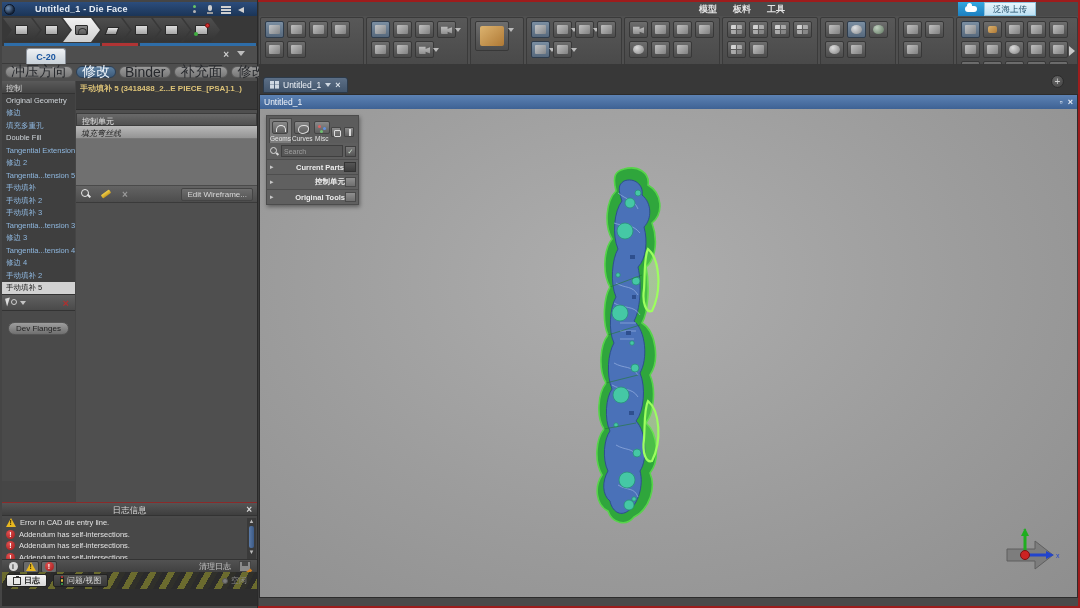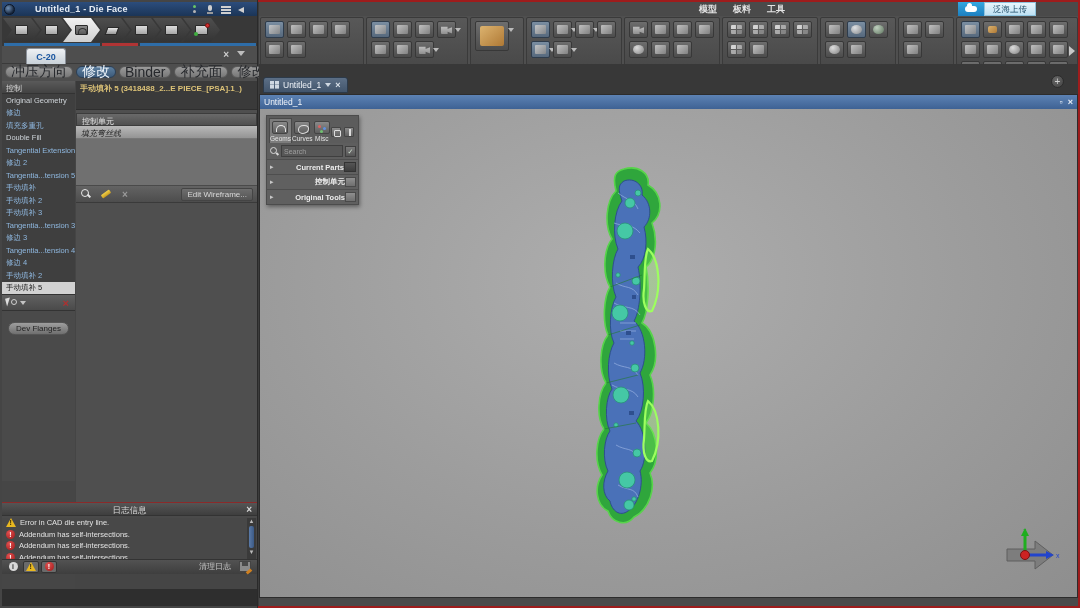--- a/index.html
+++ b/index.html
@@ -356,20 +356,38 @@
             <div class="warn-tri"></div>
           </div>
         <div class="lf-ic pressed">
             <div class="err-dot">!</div>
           </div>
         <div class="clear-log">清理日志</div>
         <div class="save-ic"></div>
       </div>
     </div>
 
+    <div class="statusrow">
+      <div class="status-btn logbtn">
+        <div class="clip-ic"></div>
+        <span>日志</span>
+      </div>
+      <div class="status-btn issuesbtn">
+        <div class="tl-ic">
+          <i style="background:#d04040"></i>
+            <i style="background:#e0c040"></i>
+            <i style="background:#40b050"></i>
+        </div>
+        <span>问题/视图</span>
+      </div>
+      <div class="status-idle">
+        <div class="idle-dot"></div>
+        <span>空闲</span>
+      </div>
+    </div>
     <div class="below-status"></div>
   </div>
 
   <div id="rightcol">
 
     <div class="menustrip">
       <div class="menus">
         <div class="menu-item">模型</div>
         <div class="menu-item">板料</div>
         <div class="menu-item">工具</div>

